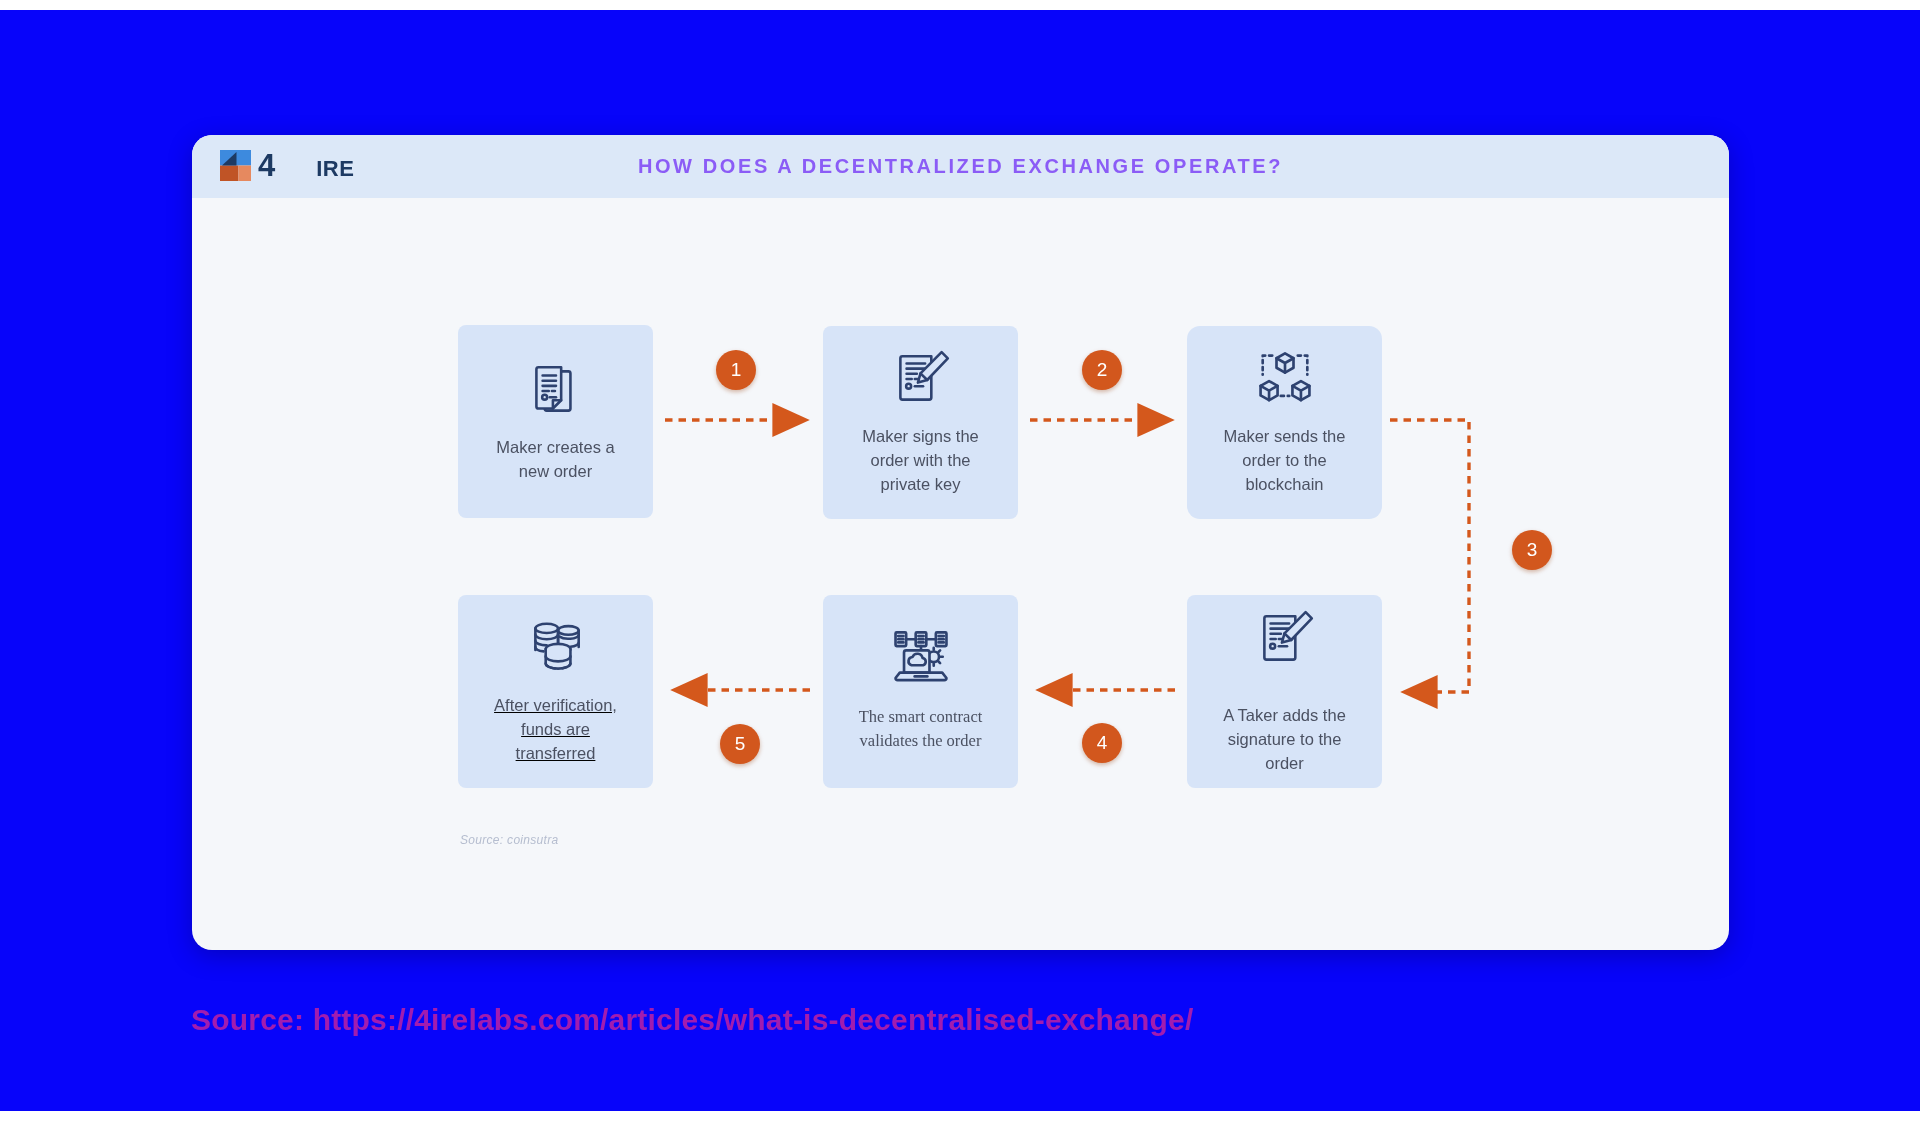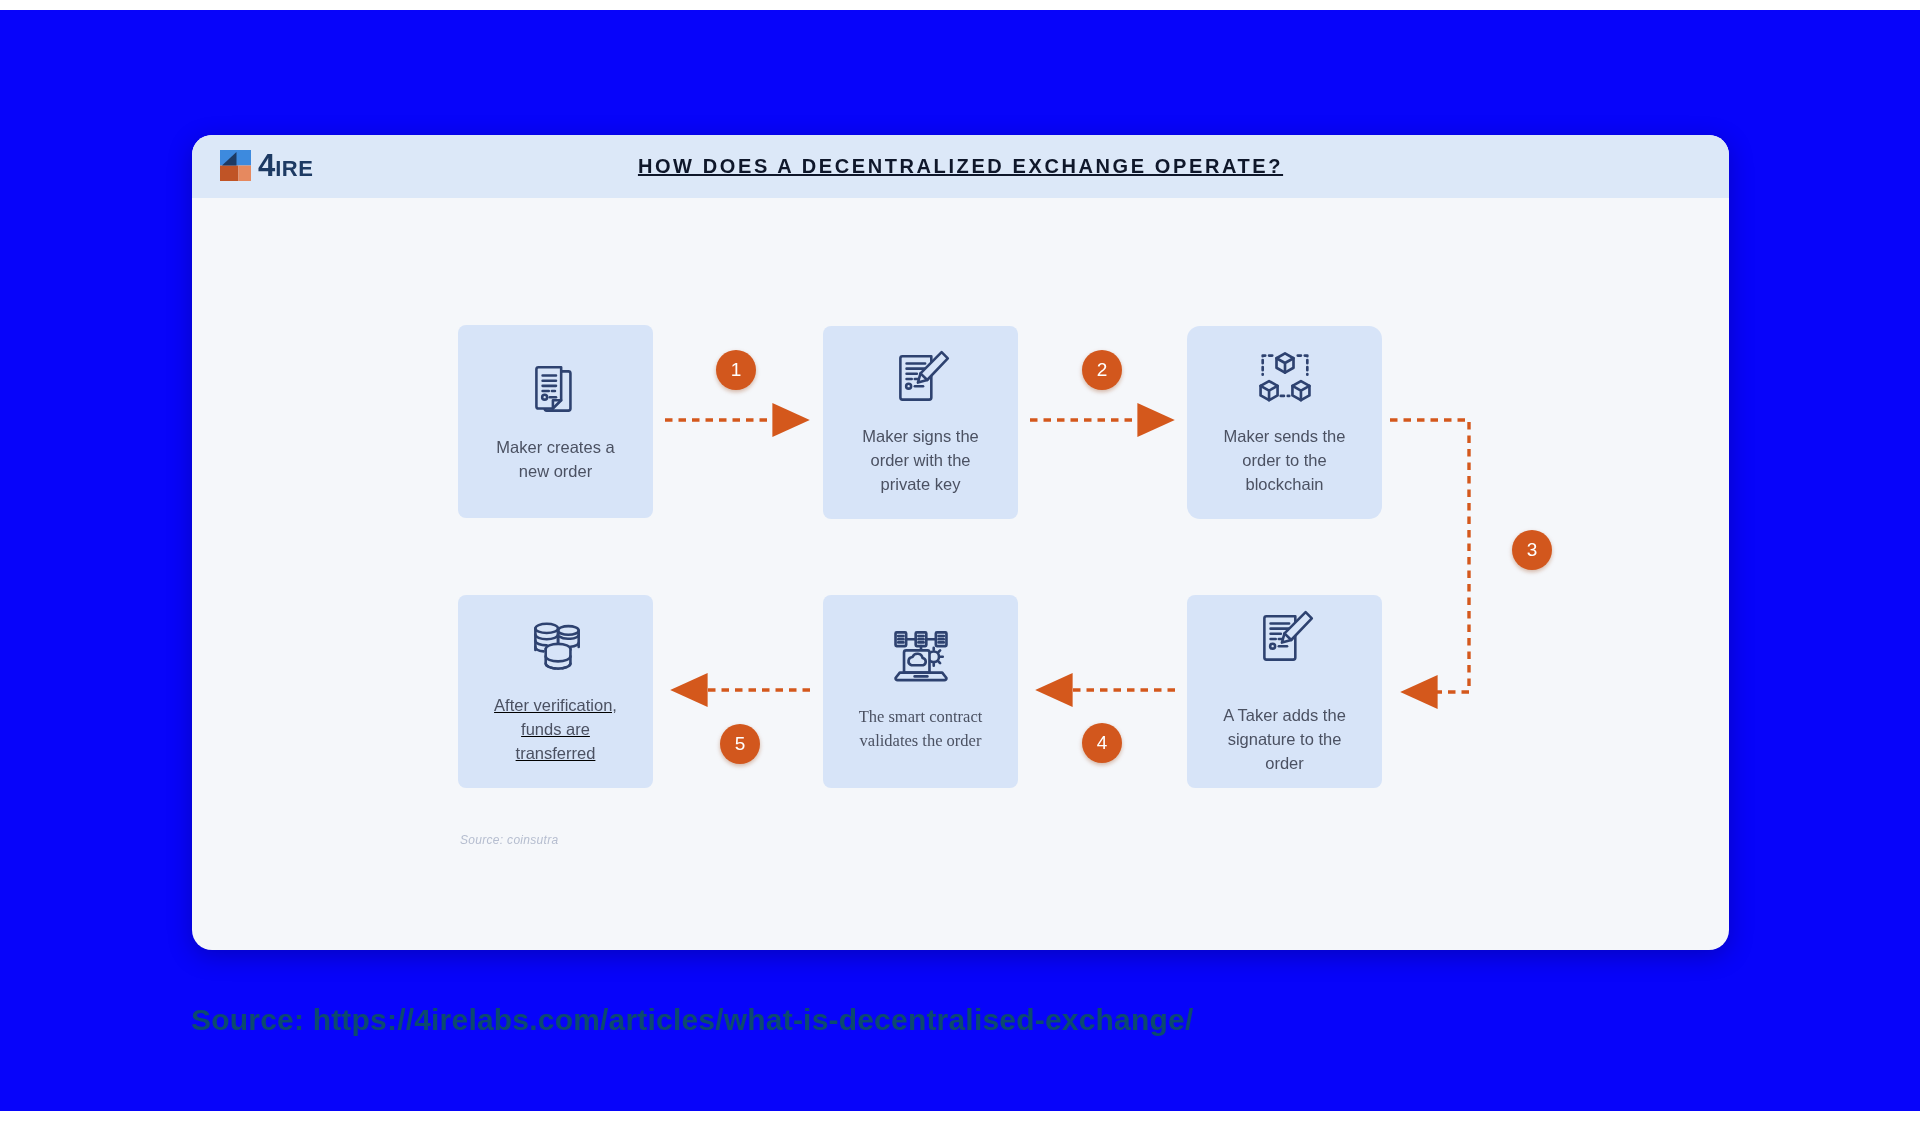--- a/index.html
+++ b/index.html
@@ -5,31 +5,31 @@
   * { margin:0; padding:0; box-sizing:border-box; }
   html,body { width:1920px; height:1125px; background:#ffffff; font-family:"Liberation Sans", sans-serif; overflow:hidden; }
   .stage { position:absolute; left:0; top:0; width:1920px; height:1125px; }
   .bg-blue { position:absolute; left:0; top:10px; width:1920px; height:1101px; background:#0704fa; }
   .card { position:absolute; left:192px; top:135px; width:1537px; height:815px; background:#f5f7fa; border-radius:20px; overflow:hidden; box-shadow:0 6px 24px rgba(0,0,30,.25); }
   .band { position:absolute; left:0; top:0; width:100%; height:63px; background:#dce8f8; }
   .logo { position:absolute; left:28px; top:15px; display:flex; align-items:center; gap:7px; }
   .logo-mark { width:31px; height:31px; display:block; }
   .logo-text { color:#1d3a63; display:flex; align-items:baseline; }
   .logo-text .big4 { font-size:31px; font-weight:700; line-height:1; }
-  .logo-text .rest { font-size:22px; font-weight:800; letter-spacing:.5px; line-height:1; }
+  .logo-text .rest { font-size:22px; font-weight:800; letter-spacing:.5px; line-height:1;margin-left:41px; }
   .band-title { position:absolute; left:0; top:0; width:100%; height:63px; display:flex; align-items:center; justify-content:center;
-    color:#0f172a; font-size:20px; font-weight:700; letter-spacing:2.6px;text-decoration:underline; }
+    color:#8b5cf6; font-size:20px; font-weight:700; letter-spacing:2.6px; }
   .box { position:absolute; width:195px; height:193px; background:#d7e4f8; border-radius:8px; display:flex; flex-direction:column; align-items:center; justify-content:center; gap:13px; }
   .box svg { display:block; }
   .box-label { text-align:center; color:#4b5162; font-size:16.5px; font-weight:500; line-height:24px; }
   .num { position:absolute; width:40px; height:40px; border-radius:50%; background:#d2571d; color:#ffffff; font-size:19px;
     display:flex; align-items:center; justify-content:center; box-shadow:0 2px 4px rgba(150,60,10,.35); }
   .conn { position:absolute; left:0; top:0; width:1537px; height:815px; pointer-events:none; }
   .src-note { position:absolute; left:268px; top:698px; font-style:italic; font-size:12px; color:#b5bdcf; letter-spacing:.3px; }
-  .page-source { position:absolute; left:191px; top:1003px; color:#0c4a6e; font-size:30px; font-weight:700; letter-spacing:.2px; }
+  .page-source { position:absolute; left:191px; top:1003px; color:#a21caf; font-size:30px; font-weight:700; letter-spacing:.2px; }
   .ic { stroke:#2e4270; stroke-width:2.5; fill:none; stroke-linecap:round; stroke-linejoin:round; }
   .ic-fill { fill:#d7e4f8; }
   .ic-dash { stroke-dasharray:3 3.6; }
 </style>
 </head>
 <body>
 
 <div class="stage">
   <div class="bg-blue"></div>
 

